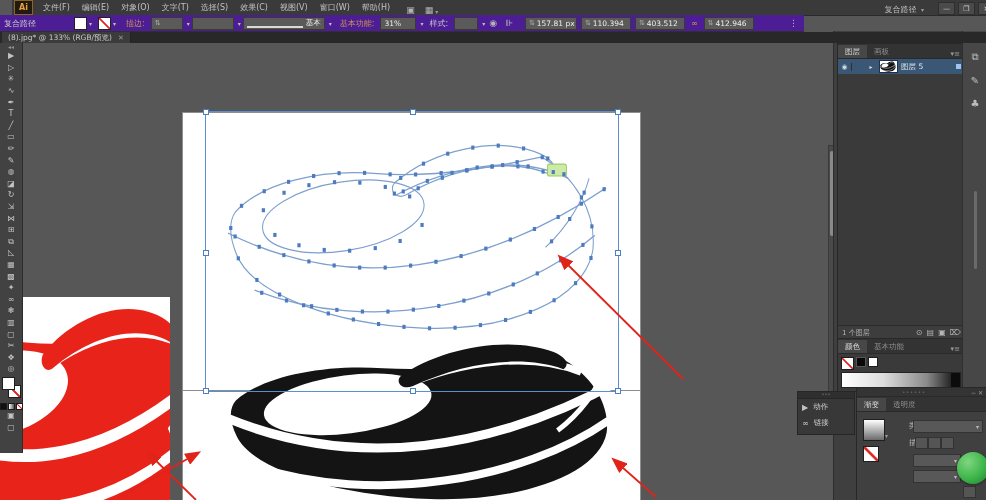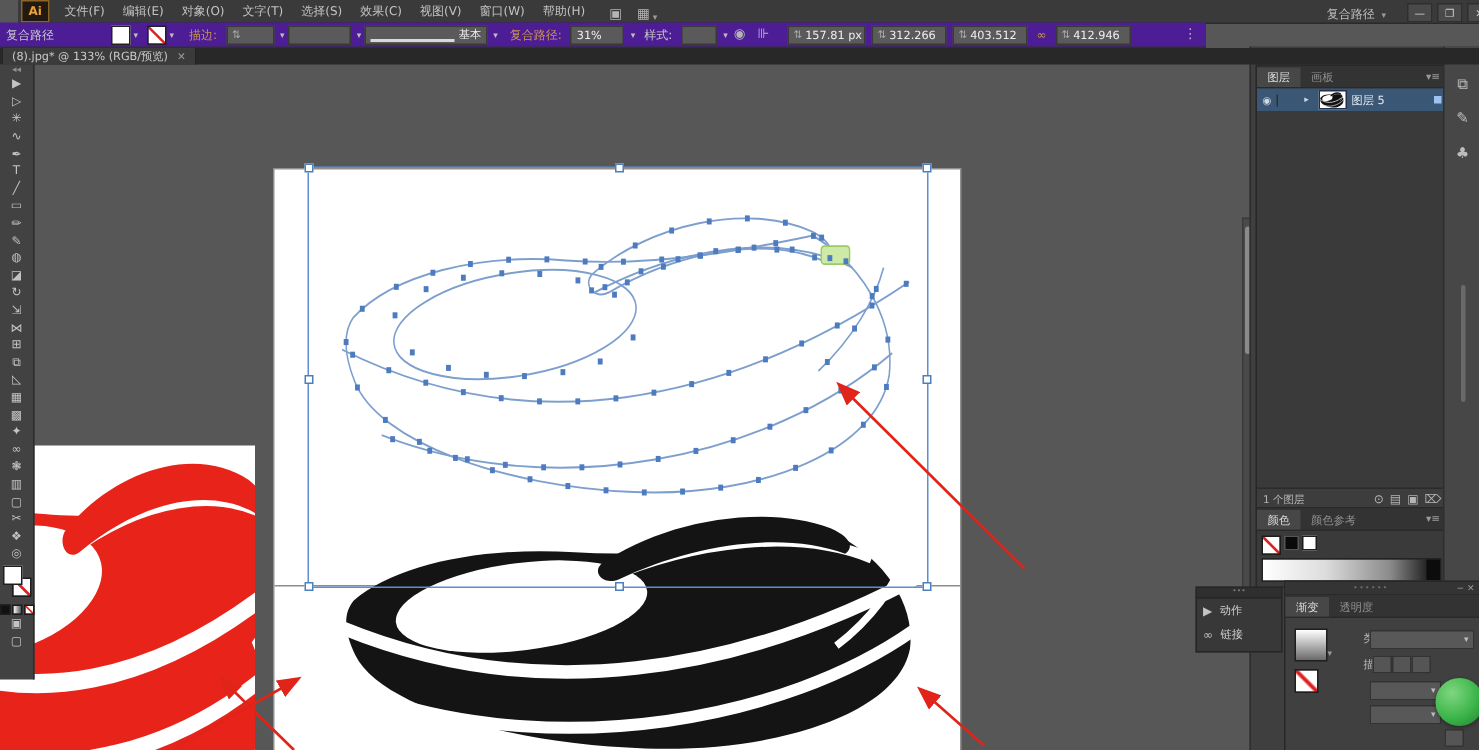--- a/index.html
+++ b/index.html
@@ -70,21 +70,21 @@
   .canvas-thumb{position:absolute;left:1px;top:5px;width:4px;height:85px;background:#8a8a8a;border-radius:2px;}
   .arrows{left:0;top:0;width:986px;height:500px;z-index:30;pointer-events:none;}
   
   .dock{left:833px;top:31px;width:153px;height:469px;background:#3f3f3f;border-left:1px solid #2d2d2d;z-index:10;}
   .strip{left:962px;top:31px;width:24px;height:469px;background:#474747;border-left:1px solid #2f2f2f;z-index:11;
     display:flex;flex-direction:column;align-items:center;}
   .strip .s-collapse{color:#8f8f8f;font-size:6px;margin:3px 0 4px 0;}
   .strip .s-icon{color:#bdbdbd;font-size:10px;margin:6px 0;}
   .strip .s-divider{width:3px;height:78px;background:#6a6a6a;border-radius:2px;margin-top:76px;}
   .panel{position:absolute;background:#3a3a3a;border:1px solid #282828;}
-  .ptabs{height:14px;background:#333;display:flex;align-items:center;border-bottom:1px solid #2a2a2a;}
+  .ptabs{height:14px;background:#333;display:flex;align-items:flex-end;border-bottom:1px solid #2a2a2a;}
   .ptab{font-size:7.5px;color:#8f8f8f;padding:2px 7px 1px 7px;}
   .ptab.active{background:#474747;color:#ddd;}
   .pmenu{margin-left:auto;color:#9a9a9a;font-size:7px;padding-right:4px;}
   .layers-panel{left:3px;top:12px;width:126px;height:295px;}
   .layer-row{height:15px;background:#3a5876;display:flex;align-items:center;color:#e2eaf2;font-size:7.5px;}
   .lr-cell{width:13px;text-align:center;border-right:1px solid #2f2f2f;font-size:7px;color:#cfd9e4;flex:none;}
   .lr-exp{width:10px;text-align:center;font-size:6px;color:#cfd9e4;flex:none;}
   .lr-thumb{width:17px;height:11px;background:#fff;border:1px solid #20304a;margin:0 3px;flex:none;overflow:hidden;}
   .lr-sel{margin-left:auto;margin-right:3px;width:5px;height:5px;background:#9fc3ef;}
   .panel-status{position:absolute;left:0;right:0;bottom:0;height:13px;background:#3d3d3d;border-top:1px solid #2b2b2b;
@@ -179,35 +179,35 @@
         <span class="spin">⇅</span>
       </span>
       <span class="cb-drop">▾</span>
     <span class="cb-field" style="width:34px"></span>
       <span class="cb-drop">▾</span>
     <span class="cb-field" style="width:74px">
         <span class="stroke-preview"></span>
         <span>基本</span>
       </span>
       <span class="cb-drop">▾</span>
-    <span class="cb-label cb-orange" style="margin-left:8px">复合路径:</span>
+    <span class="cb-label cb-orange" style="margin-left:8px">基本功能:</span>
     <span class="cb-field" style="width:28px">31%</span>
       <span class="cb-drop">▾</span>
     <span class="cb-label" style="margin-left:6px">样式:</span>
     <span class="cb-field" style="width:16px"></span>
       <span class="cb-drop">▾</span>
     <span class="cb-icon">◉</span>
     <span class="cb-icon">⊪</span>
     <span class="cb-field" style="width:44px;margin-left:8px">
         <span class="spin">⇅</span>
         <span>157.81 px</span>
       </span>
     <span class="cb-field" style="width:42px">
         <span class="spin">⇅</span>
-        <span>312.266</span>
+        <span>110.394</span>
       </span>
     <span class="cb-field" style="width:42px">
         <span class="spin">⇅</span>
         <span>403.512</span>
       </span>
     <span class="cb-label cb-orange">∞</span>
     <span class="cb-field" style="width:42px">
         <span class="spin">⇅</span>
         <span>412.946</span>
       </span>
@@ -443,21 +443,21 @@
             <span>⌦</span>
           </span>
       </div>
     </div>
 
     <div class="panel color-panel">
       <div class="ptabs">
         <div style="display:flex">
 
         <div class="ptab active">颜色</div>
-            <div class="ptab">颜色参考</div>
+            <div class="ptab">基本功能</div>
           </div>
         <span class="pmenu">▾≡</span>
       </div>
       <div class="cp-swatches">
         <div class="cp-none"></div>
         <div class="cp-black"></div>
         <div class="cp-white"></div>
       </div>
       <div class="cp-ramp">
         <div class="endcap"></div>

